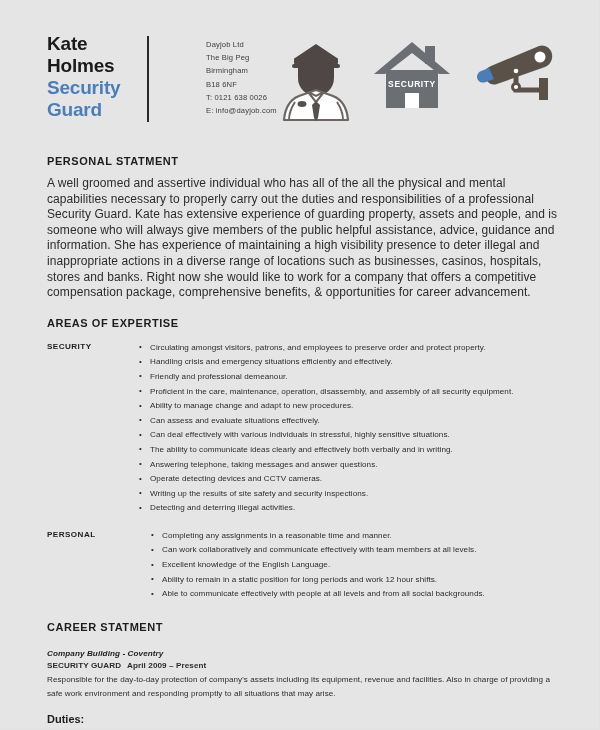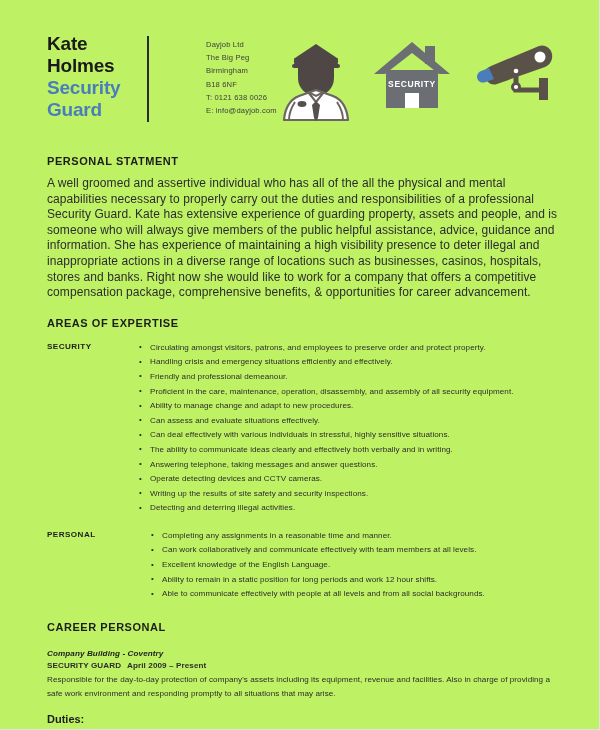--- a/index.html
+++ b/index.html
@@ -8,21 +8,21 @@
     background: #ffffff;
   }
   body {
     font-family: "Liberation Sans", sans-serif;
     color: #231f20;
   }
   .page {
     position: relative;
     width: 600px;
     height: 730px;
-    background: #bef264;
+    background: #e5e5e5;
     border-right: 1px solid #e2e2e2;
     border-bottom: 1px solid #e2e2e2;
     box-sizing: border-box;
     overflow: hidden;
   }
 
   
   .header {
     position: relative;
     height: 105px;
@@ -302,21 +302,21 @@
           <li>Completing any assignments in a reasonable time and manner.</li>
           <li>Can work collaboratively and communicate effectively with team members at all levels.</li>
           <li>Excellent knowledge of the English Language.</li>
           <li>Ability to remain in a static position for long periods and work 12 hour shifts.</li>
           <li>Able to communicate effectively with people at all levels and from all social backgrounds.</li>
         </ul>
       </div>
     </div>
 
     <div class="s-career">
-      <div class="section-heading">CAREER PERSONAL</div>
+      <div class="section-heading">CAREER STATMENT</div>
 
       <div>
         <div class="job-company">Company Building  -  Coventry</div>
         <div class="job-meta">
           <span class="job-role">SECURITY GUARD</span>
           <span class="job-dates">April 2009 – Present</span>
         </div>
         <div class="job-desc">Responsible for the day-to-day protection of company's assets including its equipment, revenue and facilities. Also in charge of providing a safe work environment and responding promptly to all situations that may arise.</div>
 
         <div class="duties-label">Duties:</div>

